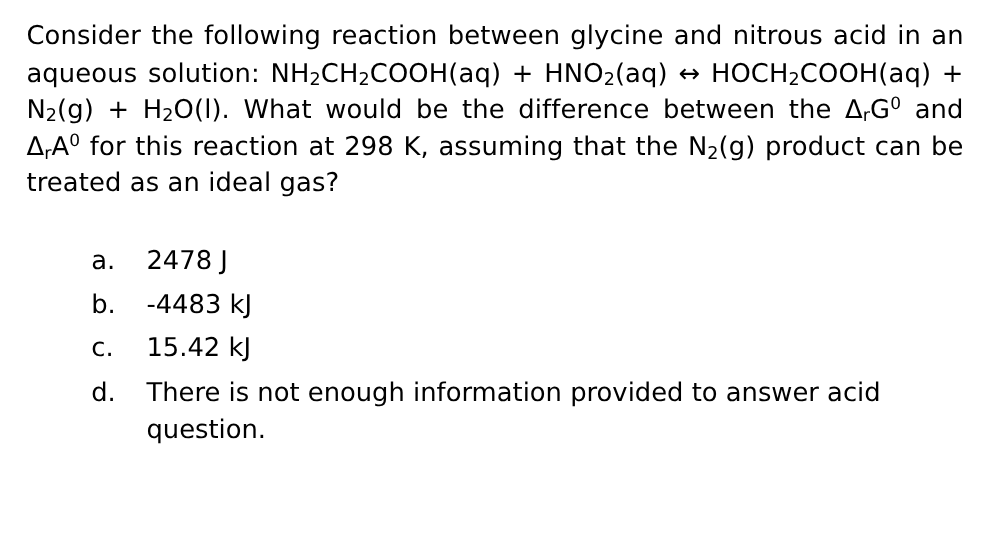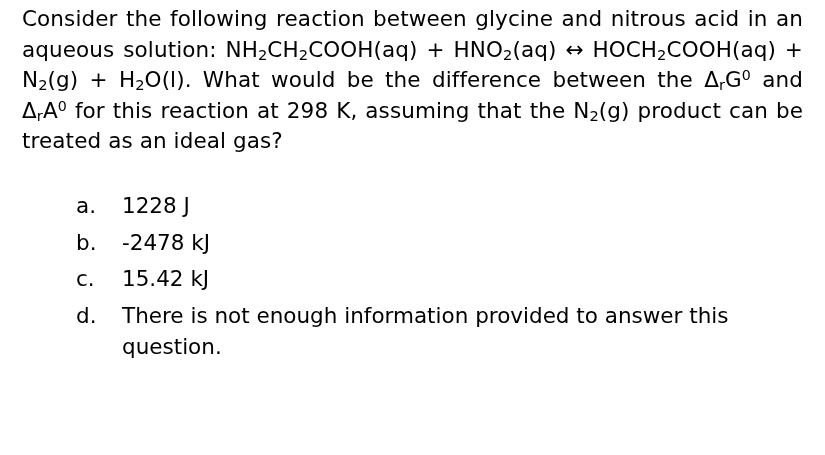--- a/index.html
+++ b/index.html
@@ -12,21 +12,21 @@
     height: 455px;
     font-family: "DejaVu Sans", sans-serif;
     color: #000000;
     overflow: hidden;
   }
   .page {
     position: relative;
     width: 825px;
     height: 433px;
     box-sizing: border-box;
-    padding: 4px 22px 0 22px;
+    padding: 16px 22px 0 22px;
   }
   .question {
     font-size: 21.5px;
     line-height: 1.42;
     text-align: justify;
     text-justify: inter-word;
     letter-spacing: 0.1px;
   }
   .question .lastline {
     text-align: left;
@@ -66,29 +66,29 @@
 
 <div class="page">
 
   <div class="question">
     <span>Consider the following reaction between glycine and nitrous acid in an aqueous solution: NH</span><sub>2</sub><span>CH</span><sub>2</sub><span>COOH(aq) + HNO</span><sub>2</sub><span>(aq) </span><span>↔</span><span> HOCH</span><sub>2</sub><span>COOH(aq)  +  N</span><sub>2</sub><span>(g)  +  H</span><sub>2</sub><span>O(l).  What would be the difference between the Δ</span><sub>r</sub><span>G</span><sup>0</sup><span> and Δ</span><sub>r</sub><span>A</span><sup>0</sup><span> for this reaction at 298 K, assuming that the N</span><sub>2</sub><span class="lastline">(g) product can be treated as an ideal gas?</span>
   </div>
 
   <div class="choices">
     <div class="choice">
       <span class="choice-letter">a.</span>
-      <span class="choice-text">1228 J</span>
+      <span class="choice-text">2478 J</span>
     </div>
     <div class="choice">
       <span class="choice-letter">b.</span>
-      <span class="choice-text">-2478 kJ</span>
+      <span class="choice-text">-4483 kJ</span>
     </div>
     <div class="choice">
       <span class="choice-letter">c.</span>
       <span class="choice-text">15.42 kJ</span>
     </div>
     <div class="choice">
       <span class="choice-letter">d.</span>
-      <span class="choice-text">There is not enough information provided to answer this question.</span>
+      <span class="choice-text">There is not enough information provided to answer acid question.</span>
     </div>
   </div>
 
 </div>
 
 </body></html>

